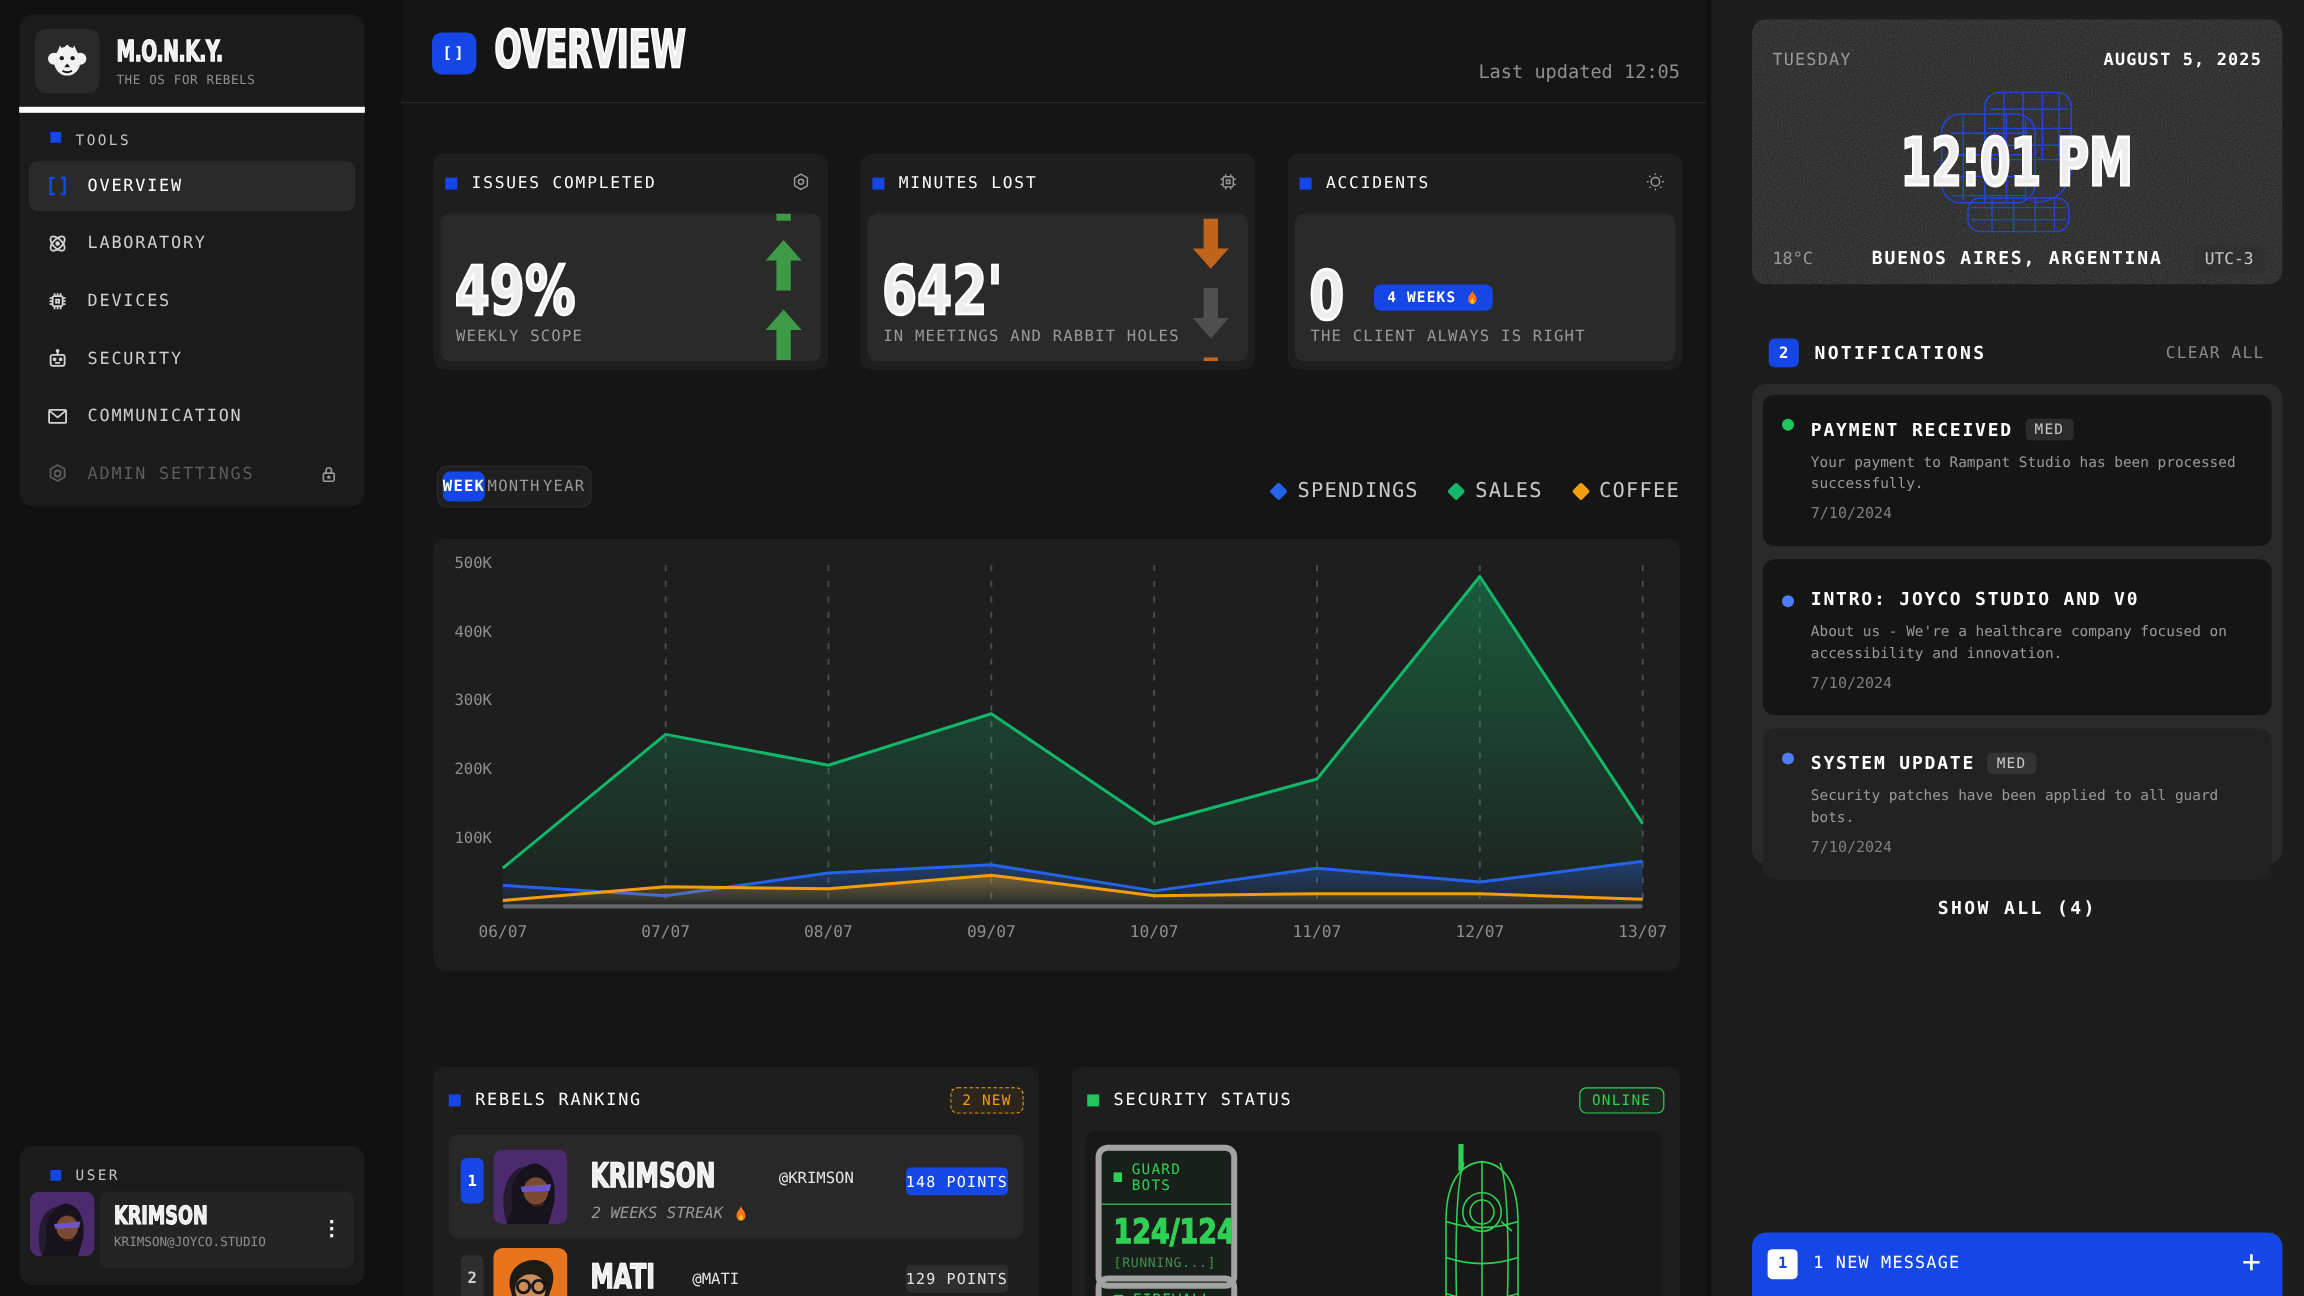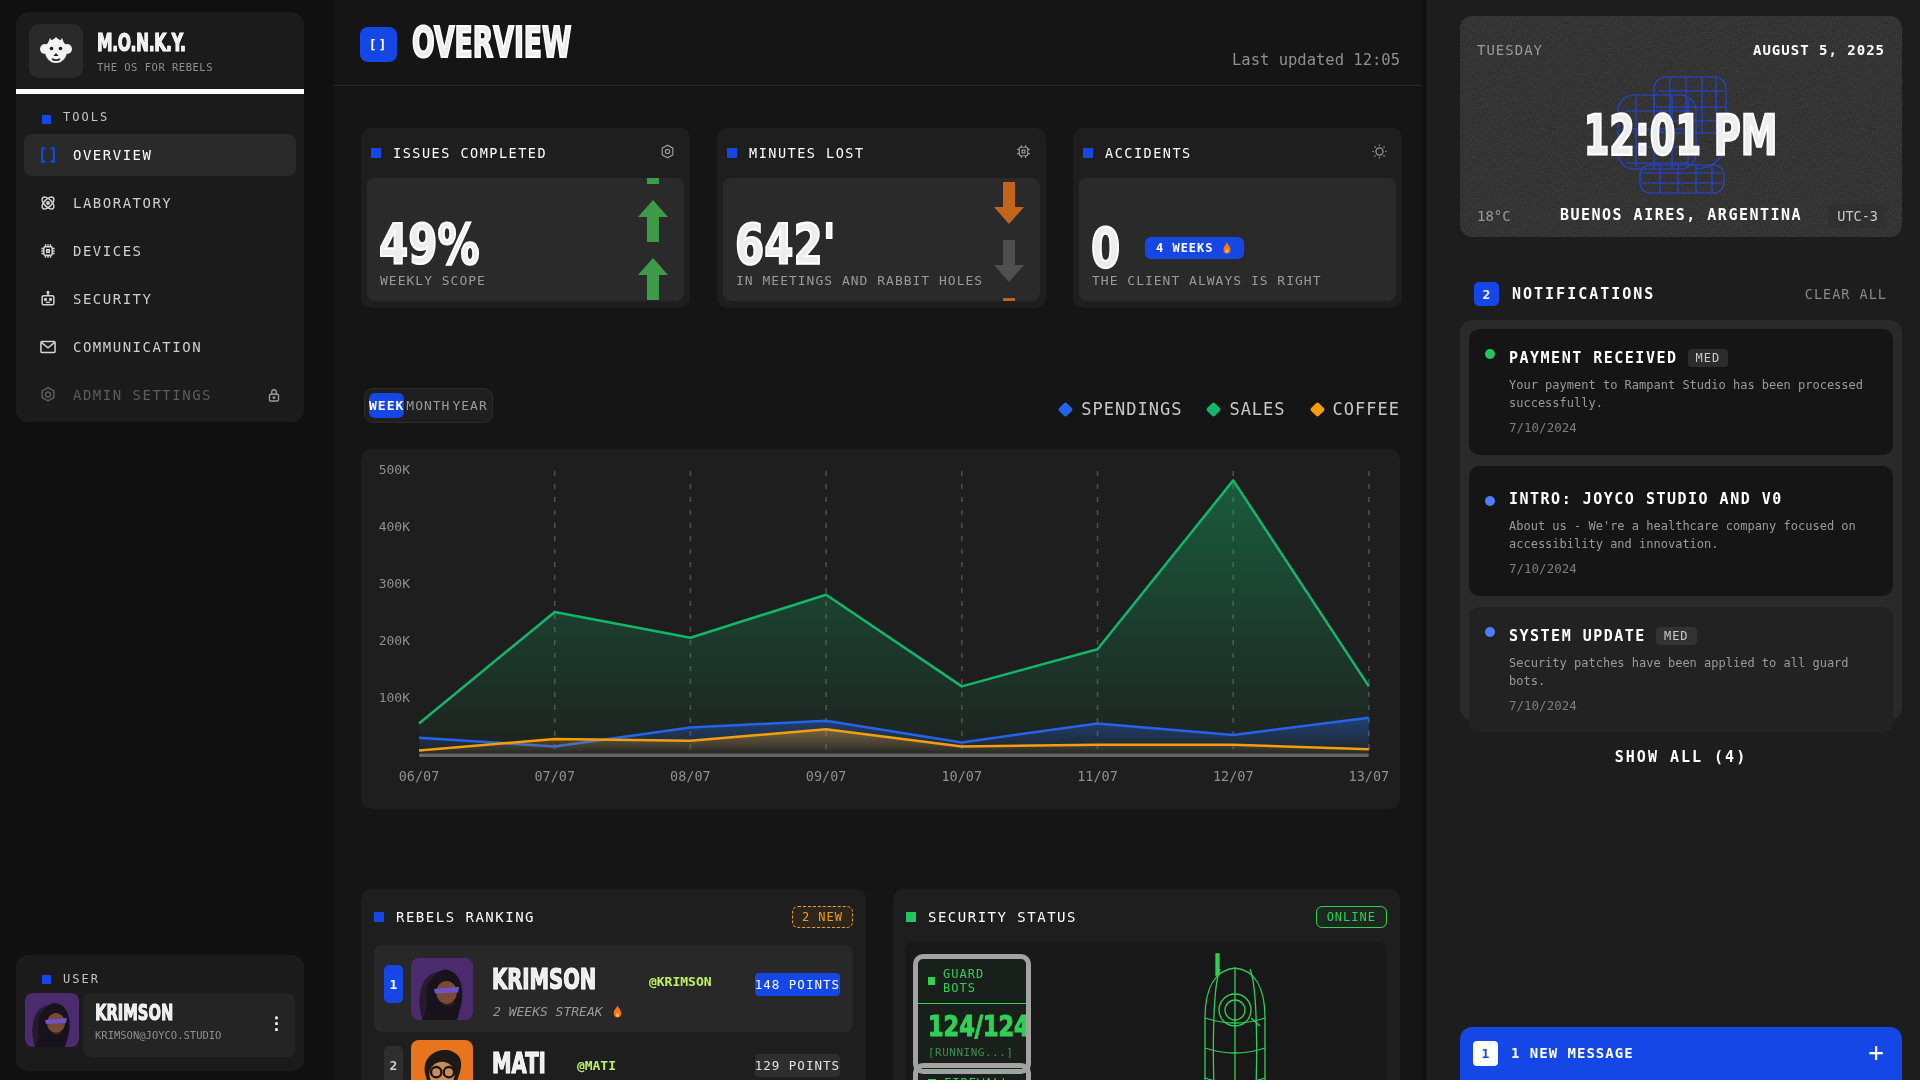--- a/index.html
+++ b/index.html
@@ -9,21 +9,21 @@
 .cond{display:inline-block;transform:scaleX(.68);transform-origin:left center;white-space:nowrap}
 .sq{display:inline-block;width:10px;height:10px;background:#1447e6;flex:none}
 .panel{position:absolute;background:#1b1b1b;border-radius:12px}
 
 #sidebar{left:16px;top:12px;width:288px;height:410px}
 #logo-row{display:flex;align-items:center;gap:14px;padding:13px;border-bottom:5px solid #ffffff;height:82px}
 #logo-box{width:54px;height:54px;background:#2a2a2a;border-radius:10px;display:flex;align-items:center;justify-content:center}
 #logo-title{font-size:24px;letter-spacing:-.5px;-webkit-text-stroke:1.2px #fff}
 #logo-title .cond{transform:scaleX(.65)}
 #logo-sub{font-size:10.5px;color:#8f8f8f;letter-spacing:.5px;margin-top:4px}
-#tools-label{display:flex;align-items:flex-end;gap:12px;margin:16px 0 10px 26px;font-size:12px;color:#c3c3c3;letter-spacing:2px}
+#tools-label{display:flex;align-items:flex-start;gap:12px;margin:16px 0 10px 26px;font-size:12px;color:#c3c3c3;letter-spacing:2px}
 #tools-label .sq{width:9px;height:9px}
 .menu{padding:0 8px}
 .menu-item{display:flex;align-items:center;gap:15px;height:42px;padding:0 13px;border-radius:8px;color:#cfcfcf;font-size:14px;letter-spacing:1.5px;margin-bottom:6px;position:relative}
 .menu-item.active{background:#2a2a2a;color:#fff}
 .menu-item.disabled{color:#5d5d5d}
 .menu-item .lock{position:absolute;right:13px;top:12px}
 .micon{width:21px;height:21px;flex:none;display:flex;align-items:center;justify-content:center}
 
 #user-panel{left:16px;top:955px;width:288px;height:116px}
 #user-label{display:flex;align-items:center;gap:12px;margin:17px 0 0 26px;font-size:12px;color:#c3c3c3;letter-spacing:2px}
@@ -66,21 +66,21 @@
 .sec-head{display:flex;align-items:center;gap:12px;height:30px}
 .sec-head .title{font-size:14px;color:#fff;letter-spacing:1.5px;flex:1}
 #new-badge{border:1px dashed #f59e0b;color:#f59e0b;background:rgba(245,158,11,.07);border-radius:6px;padding:3px 9px;font-size:12px;letter-spacing:1px}
 .rank-row{position:absolute;left:13px;right:13px;height:87px}
 .rank-row.hl{background:#282828;border-radius:8px}
 .rank-badge{position:absolute;left:10px;top:20px;width:19px;height:38px;border-radius:5px;background:#1447e6;color:#fff;font-size:13px;font-weight:bold;display:flex;align-items:center;justify-content:center}
 .rank-badge.gray{background:#2e2e2e;color:#cfcfcf}
 .rank-avatar{position:absolute;left:37px;top:13px;width:62px;height:62px;border-radius:8px;overflow:hidden}
 .rank-name{position:absolute;left:118px;top:21px;font-size:28px;-webkit-text-stroke:1.2px #fff;line-height:1}
 .rank-name .cond{transform:scaleX(.7)}
-.rank-handle{font-family:"DejaVu Sans Mono",monospace;font-size:13px;color:#bef264;-webkit-text-stroke:0;font-weight:bold;letter-spacing:0;margin-left:8px;vertical-align:3px}
+.rank-handle{font-family:"DejaVu Sans Mono",monospace;font-size:13px;color:#e5e5e5;-webkit-text-stroke:0;font-weight:normal;letter-spacing:0;margin-left:8px;vertical-align:3px}
 .rank-streak{position:absolute;left:119px;top:59px;font-size:13px;font-style:italic;color:#9a9a9a;display:flex;gap:8px;align-items:center}
 .points{position:absolute;right:13px;top:28px;background:#1447e6;border-radius:4px;color:#fff;font-size:12.5px;padding:4px 0;letter-spacing:1px}
 .points.gray{background:#2e2e2e;color:#e3e3e3}
 
 #security-card{position:absolute;left:559px;top:889px;width:507px;height:240px;background:#1e1e1e;border-radius:10px;padding:13px}
 #security-card .sq{background:#22c55e}
 #online-badge{border:1px solid #2fd154;color:#2fd154;background:rgba(47,209,84,.05);border-radius:6px;padding:3px 10px;font-size:12px;letter-spacing:1px}
 #sec-inner{position:absolute;left:12px;right:14px;top:53px;height:190px;background:#181818;border-radius:8px}
 .green-box{position:absolute;left:8px;width:118px;border:5px solid #a3a3a3;border-radius:10px;background:rgba(47,209,84,.04);overflow:hidden}
 .green-box .gb-head{display:flex;align-items:center;gap:8px;padding:8px 10px;border-bottom:1px solid #2fd154;color:#2fd154;font-size:12px;letter-spacing:1px}
@@ -109,21 +109,21 @@
 .notif-dot{position:absolute;left:16px;top:20px;width:10px;height:10px;border-radius:50%}
 .notif-title-row{margin-left:24px;display:flex;align-items:center;gap:10px}
 .notif-title-row .t{font-size:15px;font-weight:bold;color:#fff;letter-spacing:1.5px}
 .med{background:#2c2c2c;color:#c9c9c9;font-size:12px;padding:2px 8px;border-radius:4px;letter-spacing:1px}
 .notif-card.lighter .med{background:#333}
 .notif-body{margin:9px 0 0 24px;font-size:12px;line-height:1.5;color:#9a9a9a}
 .notif-date{margin:8px 0 0 24px;font-size:12.5px;color:#7f7f7f}
 #show-all{text-align:center;font-size:15px;font-weight:bold;color:#fff;letter-spacing:2px;margin-top:15px}
 #msg-bar{position:absolute;left:34px;top:1027px;width:442px;height:53px;background:#1447e6;border-radius:12px 12px 0 0}
 #msg-count{position:absolute;left:13px;top:14px;width:25px;height:25px;background:#fff;border-radius:4px;color:#1447e6;font-size:13px;font-weight:bold;display:flex;align-items:center;justify-content:center}
-#msg-label{position:absolute;left:51px;top:18px;font-size:14px;font-weight:bold;color:#fff;letter-spacing:1px}
+#msg-label{position:absolute;left:51px;top:18px;font-size:14px;font-weight:normal;color:#fff;letter-spacing:1px}
 #msg-plus{position:absolute;right:18px;top:10px;font-size:26px;color:#fff;font-weight:400}
 </style>
 </head>
 <body>
 
 <div id="sidebar" class="panel">
   <div id="logo-row">
     <div id="logo-box">
       <svg width="38" height="38" viewBox="0 0 38 38">
         <circle cx="8" cy="17" r="5" fill="#f2f2f2"></circle>

